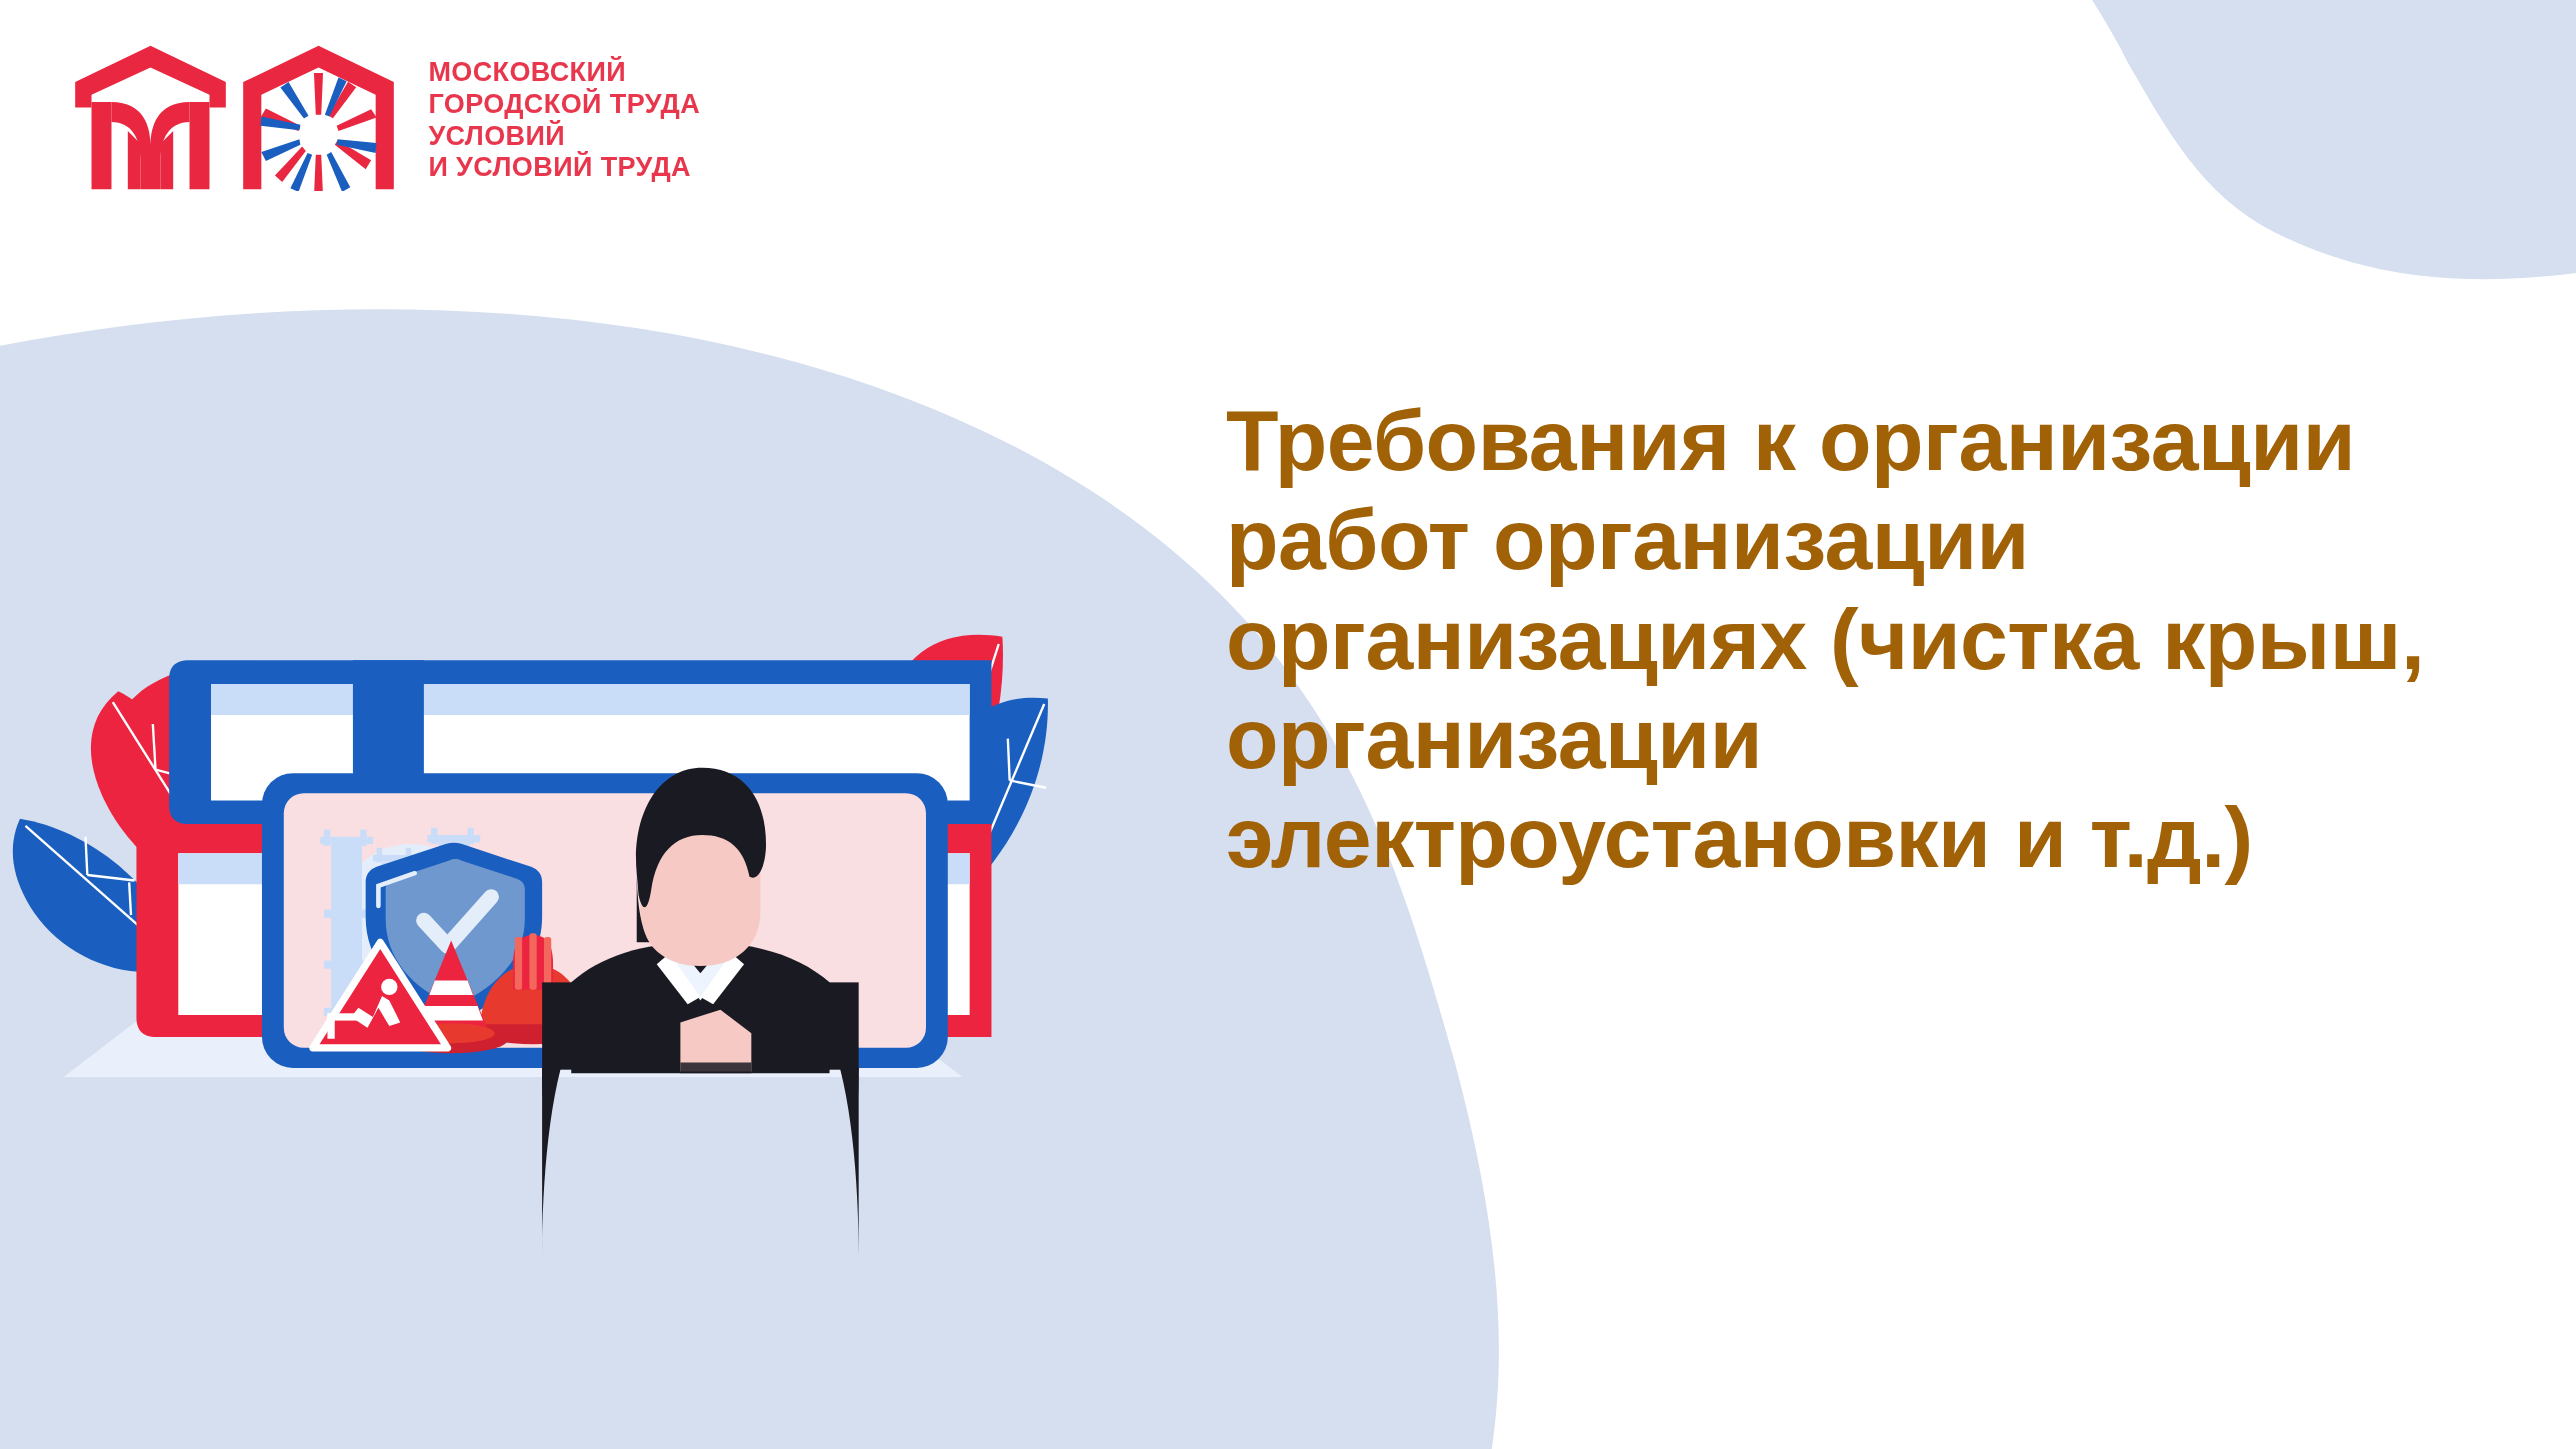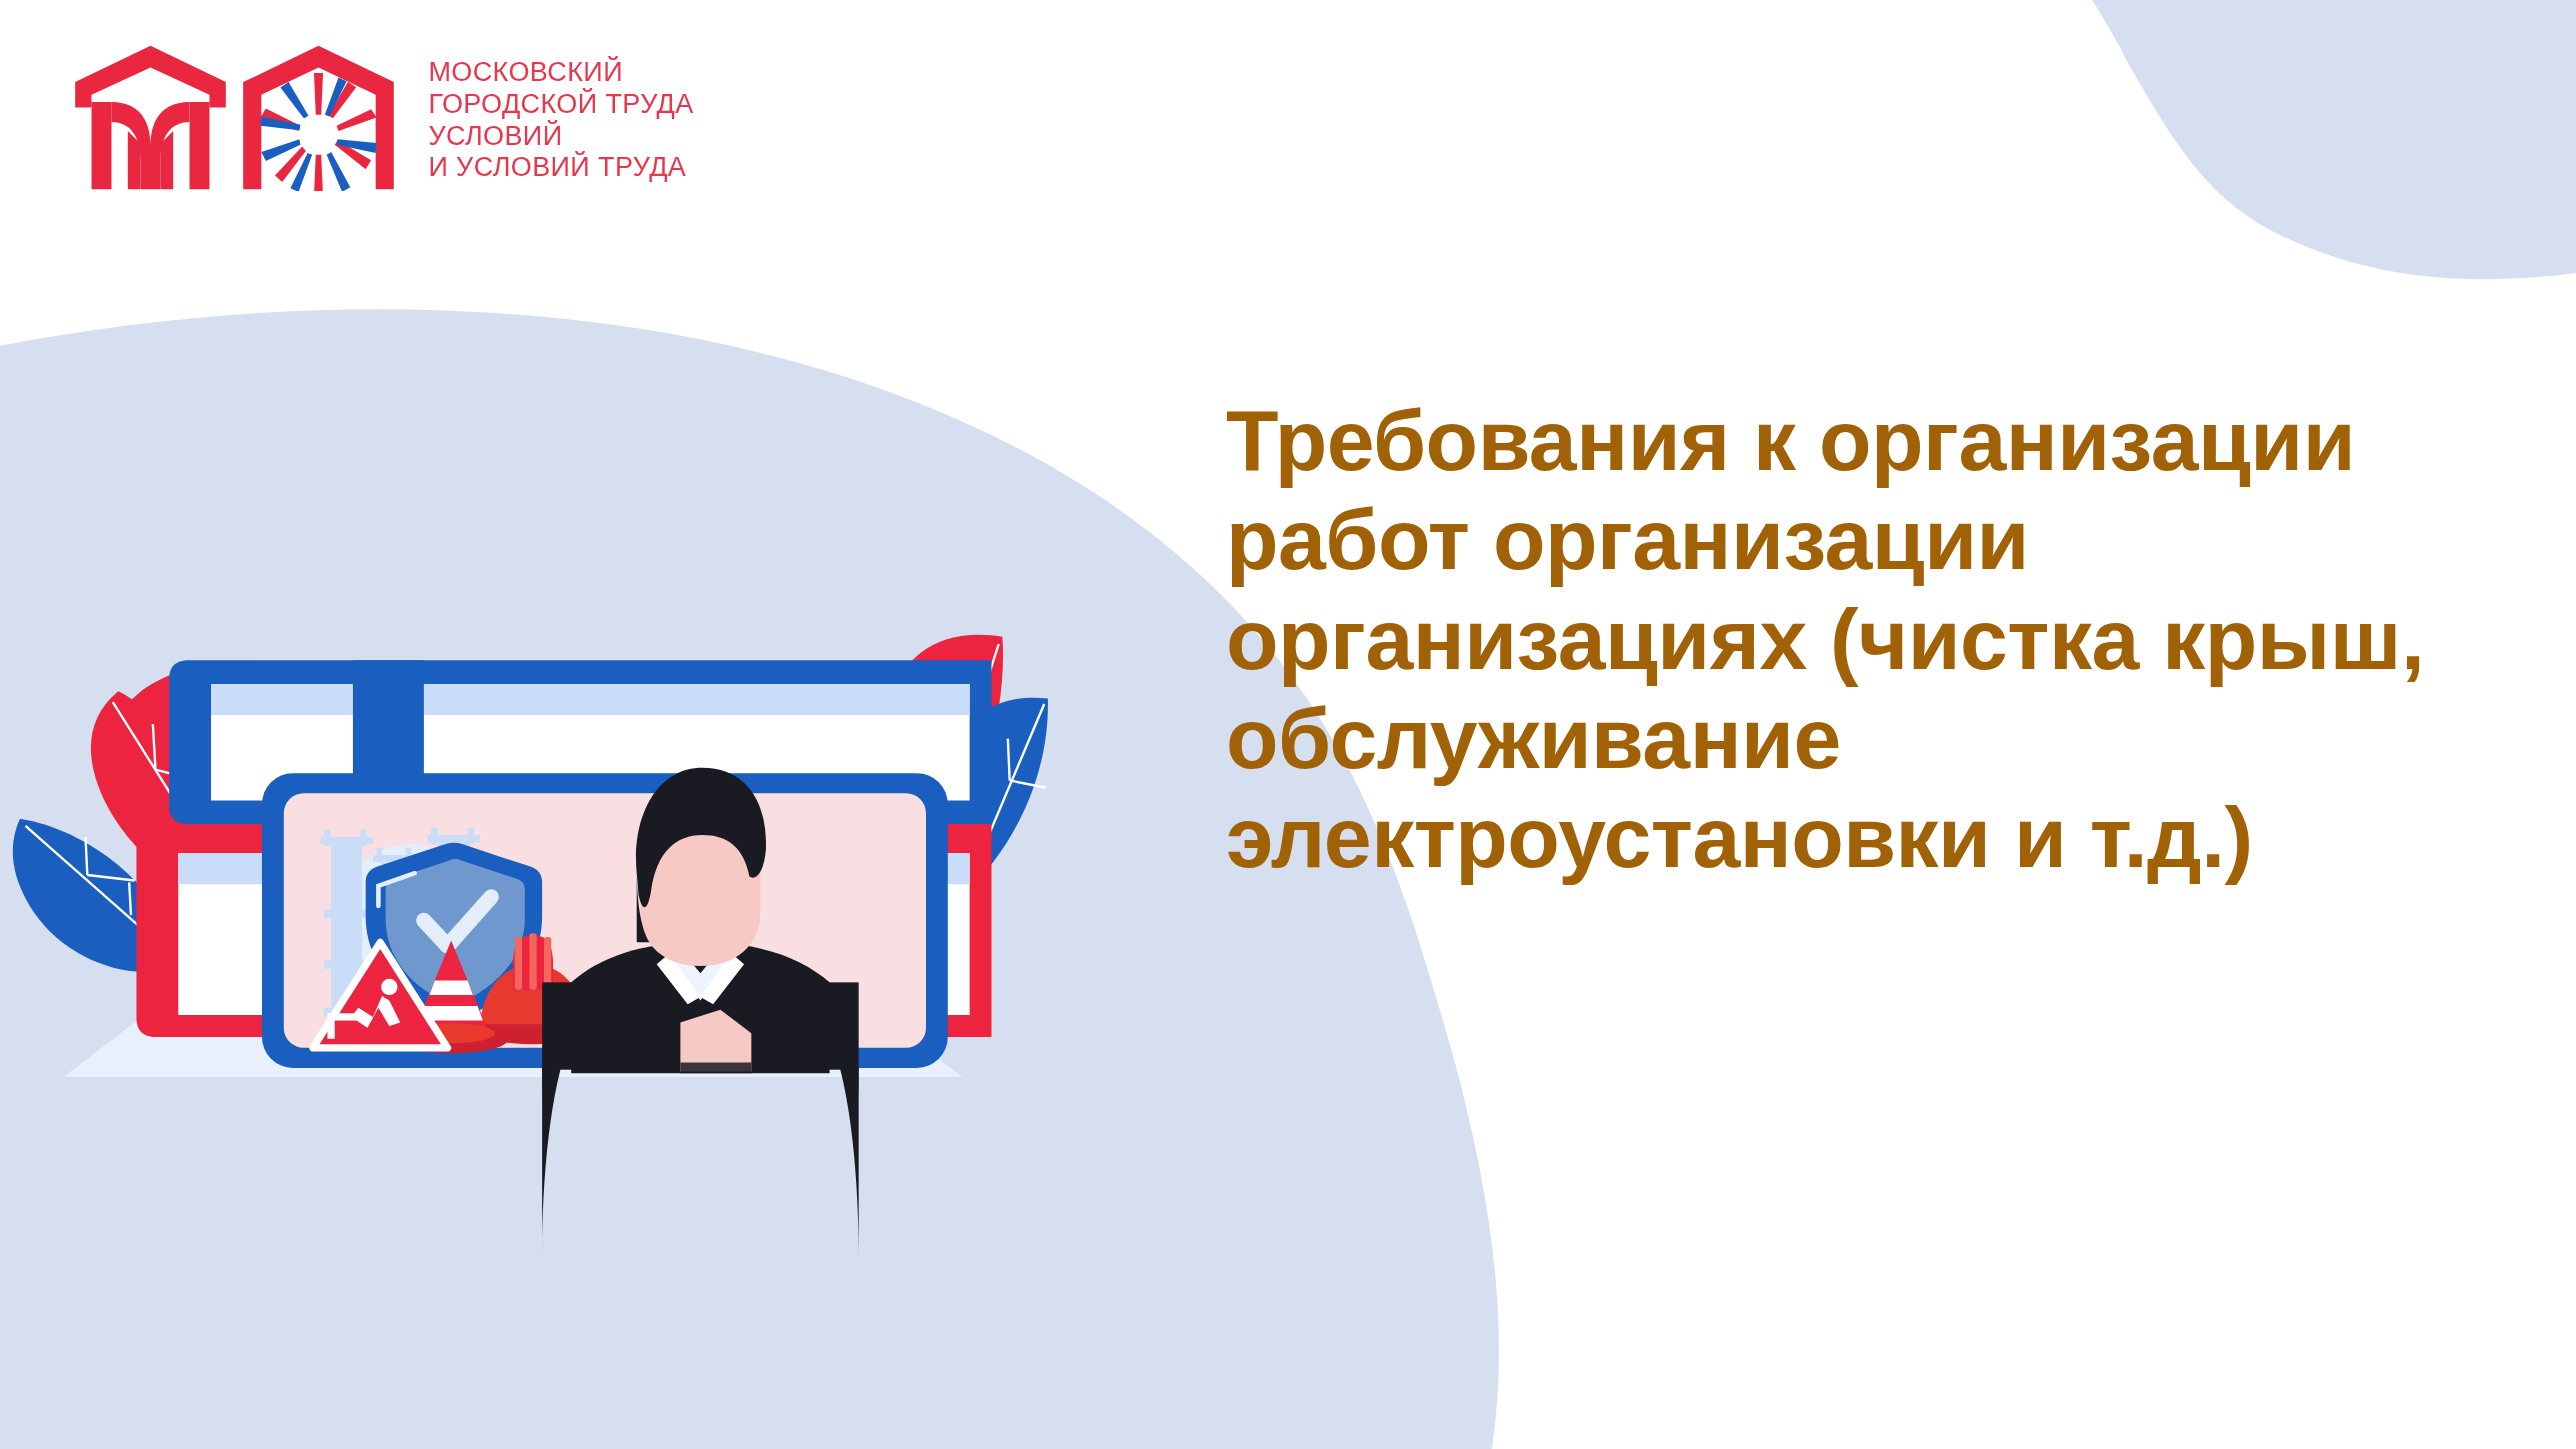--- a/index.html
+++ b/index.html
@@ -23,21 +23,21 @@
   #logo-marks{display:flex;align-items:flex-start;gap:12.7px;}
   #logo-text{
     display:flex;flex-direction:column;
     justify-content:center;
     gap:0.9px;
     margin-left:12.7px;
     margin-top:5.5px;
   }
   .logo-line{
     color:#e8374d;
-    font-weight:normal;
+    font-weight:bold;
     font-size:27px;
     letter-spacing:0.4px;
     line-height:1.14;
     white-space:nowrap;
     font-family:"Liberation Sans","DejaVu Sans",sans-serif;
   }
 
   
   #title{
     position:absolute;
@@ -287,18 +287,18 @@
       <div class="logo-line">ГОРОДСКОЙ ТРУДА</div>
       <div class="logo-line">УСЛОВИЙ</div>
       <div class="logo-line">И УСЛОВИЙ ТРУДА</div>
     </div>
   </div>
 
   <div id="title">
     <div class="title-line">Требования к организации</div>
     <div class="title-line">работ организации</div>
     <div class="title-line">организациях (чистка крыш,</div>
-    <div class="title-line">обслуживание</div>
+    <div class="title-line">организации</div>
     <div class="title-line">электроустановки и т.д.)</div>
   </div>
 
 </div>
 
 
 </body></html>

